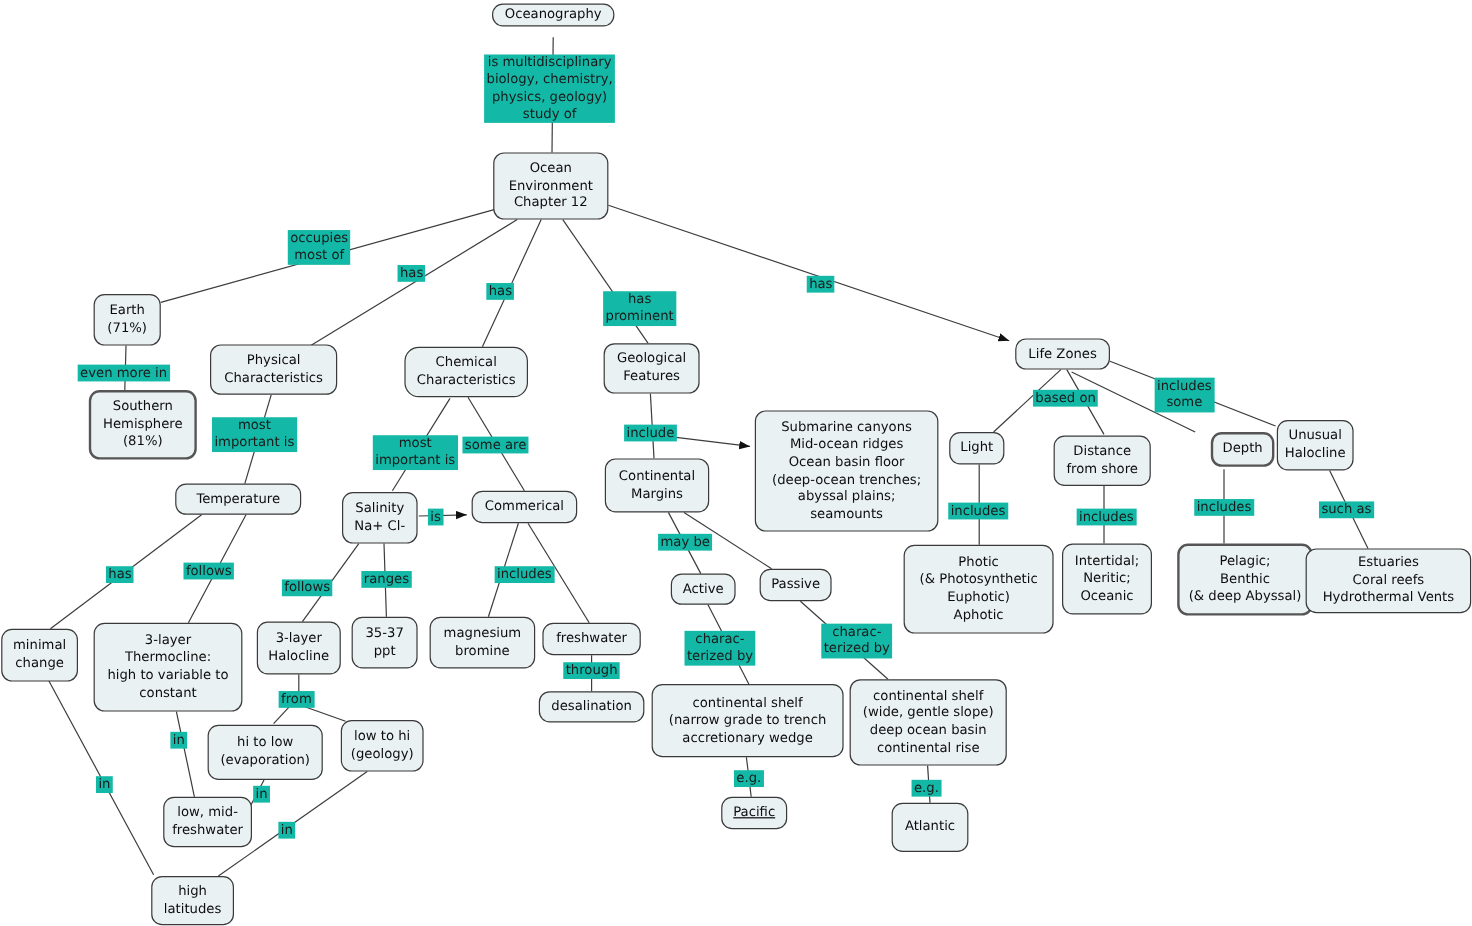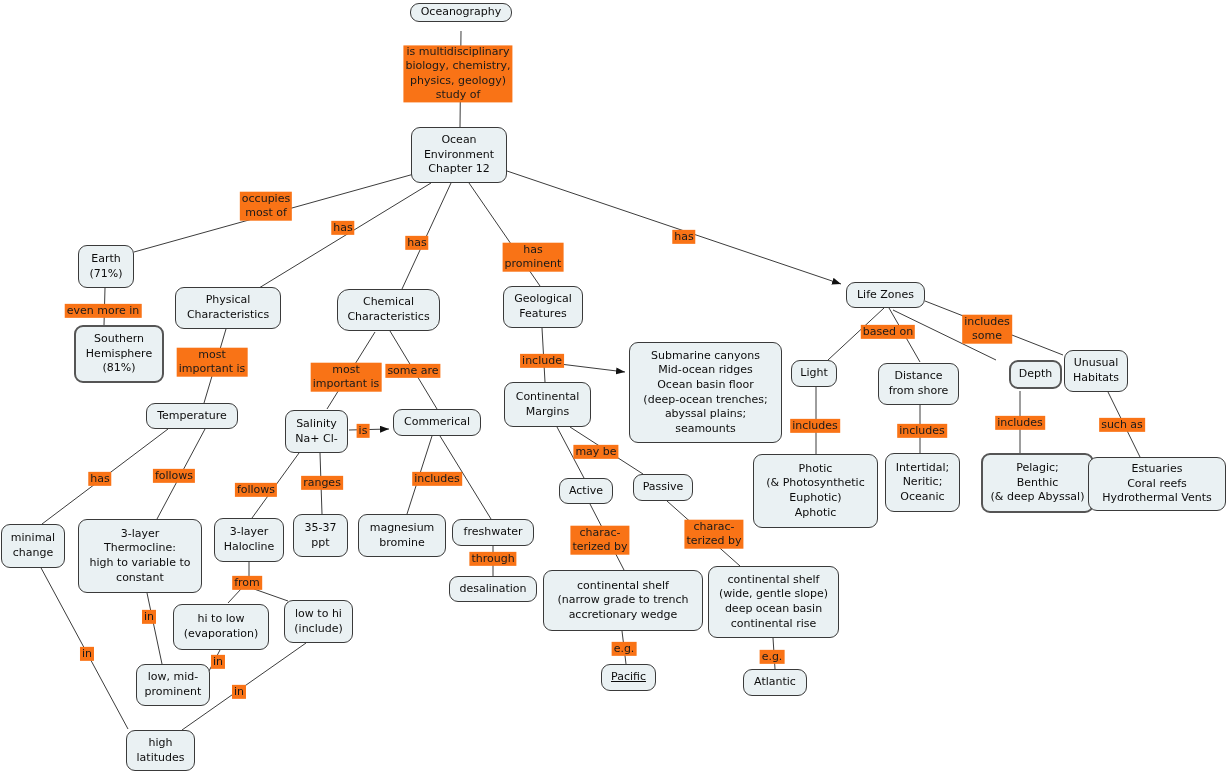--- a/index.html
+++ b/index.html
@@ -9,21 +9,21 @@
     background:#ffffff;
     font-family:"DejaVu Sans","Liberation Sans",sans-serif;
     color:#111;
     overflow:hidden;
   }
   #edges{position:absolute;left:0;top:0;width:1227px;height:772px;}
   #edges line{stroke:#3c3c3c;stroke-width:1;}
   .label{
     position:absolute;
     transform:translate(-50%,-50%);
-    background:#f97316;
+    background:#14b8a6;
     padding:0 2px;
     font-size:11px;
     line-height:1.3;
     text-align:center;
     white-space:pre-line;
     color:#1a1a1a;
   }
   .node{
     position:absolute;
     box-sizing:border-box;
@@ -119,21 +119,21 @@
   <div class="label" style="left:218px;top:662px;">in</div>
   <div class="label" style="left:239px;top:692px;">in</div>
   <div class="label" style="left:346px;top:377px;">most
 important is</div>
   <div class="label" style="left:413px;top:371px;">some are</div>
   <div class="label" style="left:363px;top:431px;">is</div>
   <div class="label" style="left:322px;top:483px;">ranges</div>
   <div class="label" style="left:437px;top:479px;">includes</div>
   <div class="label" style="left:493px;top:559px;">through</div>
   <div class="label" style="left:542px;top:361px;">include</div>
-  <div class="label" style="left:596px;top:452px;">may be</div>
+  <div class="label" style="left:571px;top:452px;">may be</div>
   <div class="label" style="left:600px;top:540px;">charac-
 terized by</div>
   <div class="label" style="left:714px;top:534px;">charac-
 terized by</div>
   <div class="label" style="left:624px;top:649px;">e.g.</div>
   <div class="label" style="left:772px;top:657px;">e.g.</div>
   <div class="label" style="left:888px;top:332px;">based on</div>
   <div class="label" style="left:987px;top:329px;">includes
 some</div>
   <div class="label" style="left:815px;top:426px;">includes</div>
@@ -145,35 +145,35 @@
   <div class="node" style="left:411px;top:127px;width:96px;height:56px;">Ocean
 Environment
 Chapter 12</div>
   <div class="node" style="left:78px;top:245px;width:56px;height:43px;">Earth
 (71%)</div>
   <div class="node thick" style="left:58px;top:325px;width:90px;height:58px;">Southern
 Hemisphere
 (81%)</div>
   <div class="node" style="left:175px;top:287px;width:106px;height:42px;">Physical
 Characteristics</div>
-  <div class="node" style="left:146px;top:403px;width:92px;height:26px;">Temperature</div>
+  <div class="node" style="left:146px;top:403px;width:105px;height:26px;">Temperature</div>
   <div class="node" style="left:1px;top:524px;width:64px;height:44px;">minimal
 change</div>
   <div class="node" style="left:78px;top:519px;width:124px;height:74px;">3-layer
 Thermocline:
 high to variable to
 constant</div>
   <div class="node" style="left:214px;top:518px;width:70px;height:44px;">3-layer
 Halocline</div>
   <div class="node" style="left:173px;top:604px;width:96px;height:46px;">hi to low
 (evaporation)</div>
   <div class="node" style="left:284px;top:600px;width:69px;height:43px;">low to hi
-(include)</div>
+(geology)</div>
   <div class="node" style="left:136px;top:664px;width:74px;height:42px;">low, mid-
-prominent</div>
+freshwater</div>
   <div class="node" style="left:126px;top:730px;width:69px;height:41px;">high
 latitudes</div>
   <div class="node" style="left:337px;top:289px;width:103px;height:42px;border-radius:12px;">Chemical
 Characteristics</div>
   <div class="node" style="left:285px;top:410px;width:63px;height:43px;">Salinity
 Na+ Cl-</div>
   <div class="node" style="left:393px;top:409px;width:88px;height:27px;">Commerical</div>
   <div class="node" style="left:293px;top:514px;width:55px;height:43px;">35-37
 ppt</div>
   <div class="node" style="left:358px;top:514px;width:88px;height:43px;">magnesium
@@ -193,28 +193,28 @@
   <div class="node" style="left:559px;top:478px;width:54px;height:26px;">Active</div>
   <div class="node" style="left:633px;top:474px;width:60px;height:27px;">Passive</div>
   <div class="node" style="left:543px;top:570px;width:160px;height:61px;">continental shelf
 (narrow grade to trench
 accretionary wedge</div>
   <div class="node" style="left:708px;top:566px;width:131px;height:72px;">continental shelf
 (wide, gentle slope)
 deep ocean basin
 continental rise</div>
   <div class="node" style="left:601px;top:664px;width:55px;height:27px;text-decoration:underline;">Pacific</div>
-  <div class="node" style="left:743px;top:669px;width:64px;height:27px;">Atlantic</div>
+  <div class="node" style="left:743px;top:669px;width:64px;height:41px;">Atlantic</div>
   <div class="node" style="left:846px;top:282px;width:79px;height:26px;">Life Zones</div>
   <div class="node" style="left:791px;top:360px;width:46px;height:27px;">Light</div>
   <div class="node" style="left:878px;top:363px;width:81px;height:42px;">Distance
 from shore</div>
   <div class="node thick" style="left:993px;top:360px;width:53px;height:29px;">Depth</div>
   <div class="node" style="left:1064px;top:350px;width:64px;height:42px;">Unusual
-Habitats</div>
+Halocline</div>
   <div class="node" style="left:753px;top:454px;width:125px;height:74px;">Photic
 (&amp; Photosynthetic
 Euphotic)
 Aphotic</div>
   <div class="node" style="left:885px;top:453px;width:75px;height:59px;">Intertidal;
 Neritic;
 Oceanic</div>
   <div class="node thick" style="left:965px;top:453px;width:113px;height:60px;">Pelagic;
 Benthic
 (&amp; deep Abyssal)</div>

